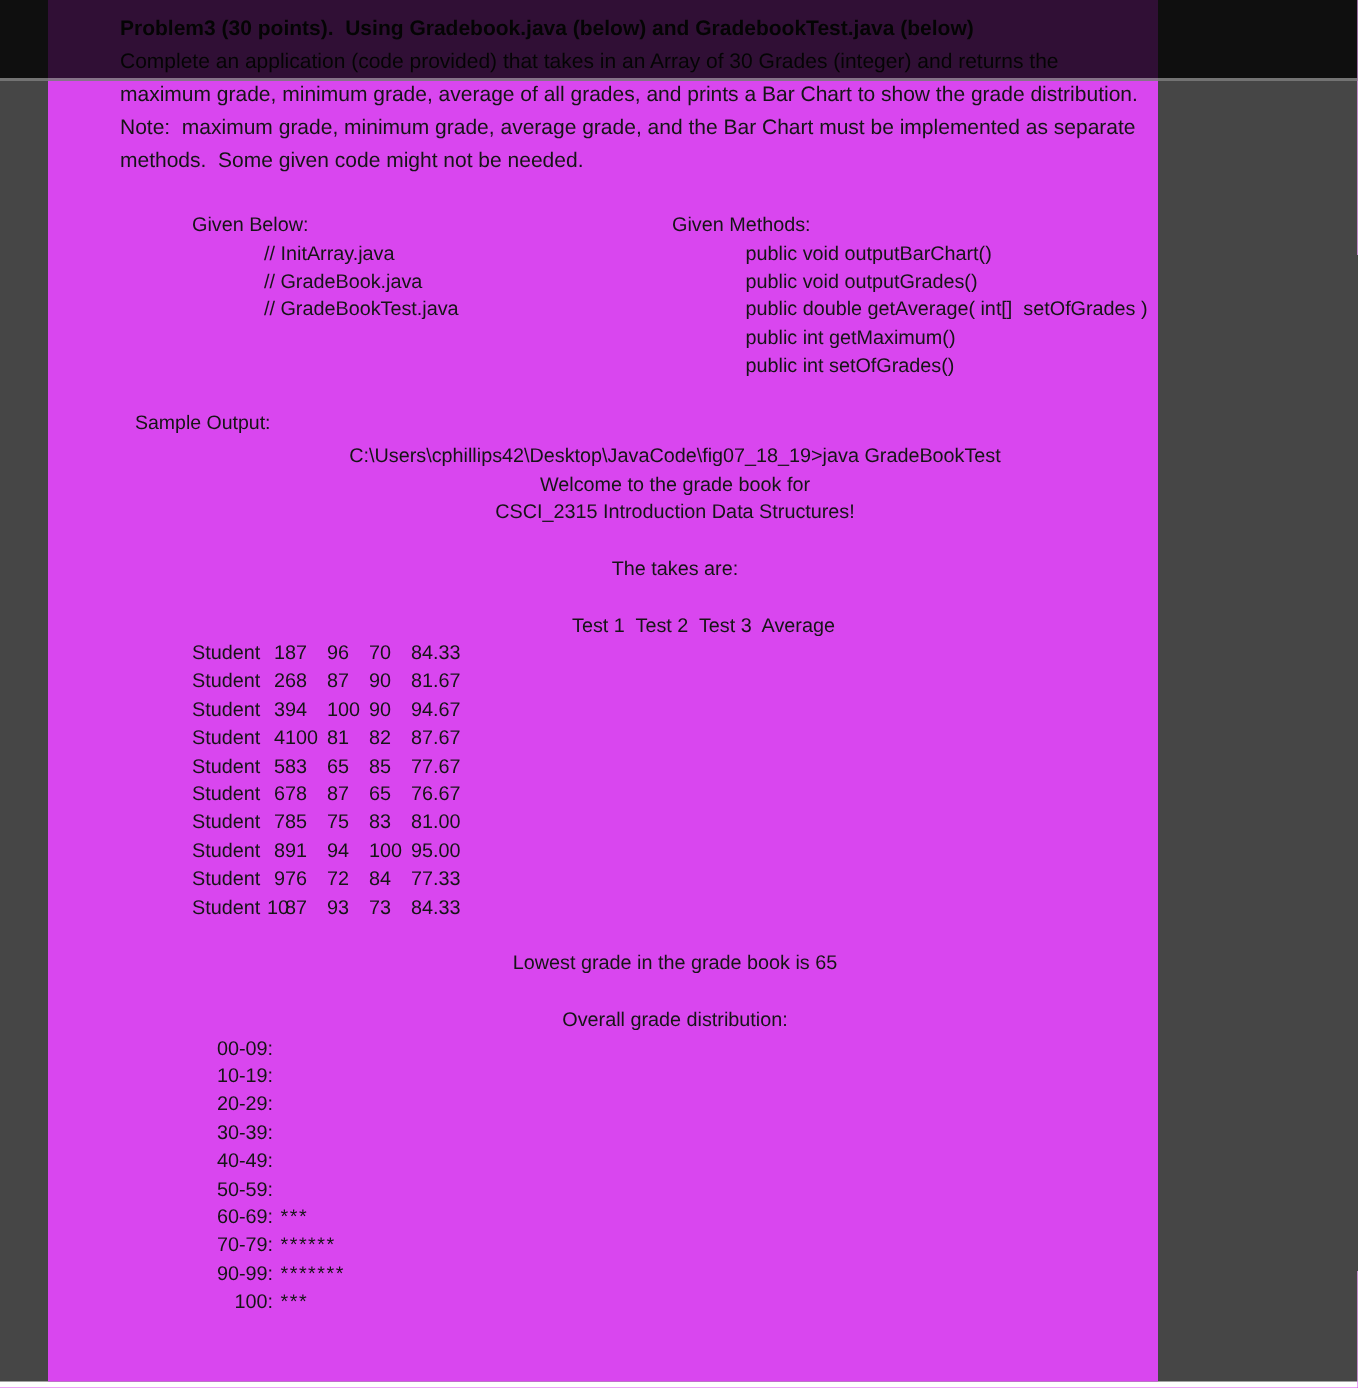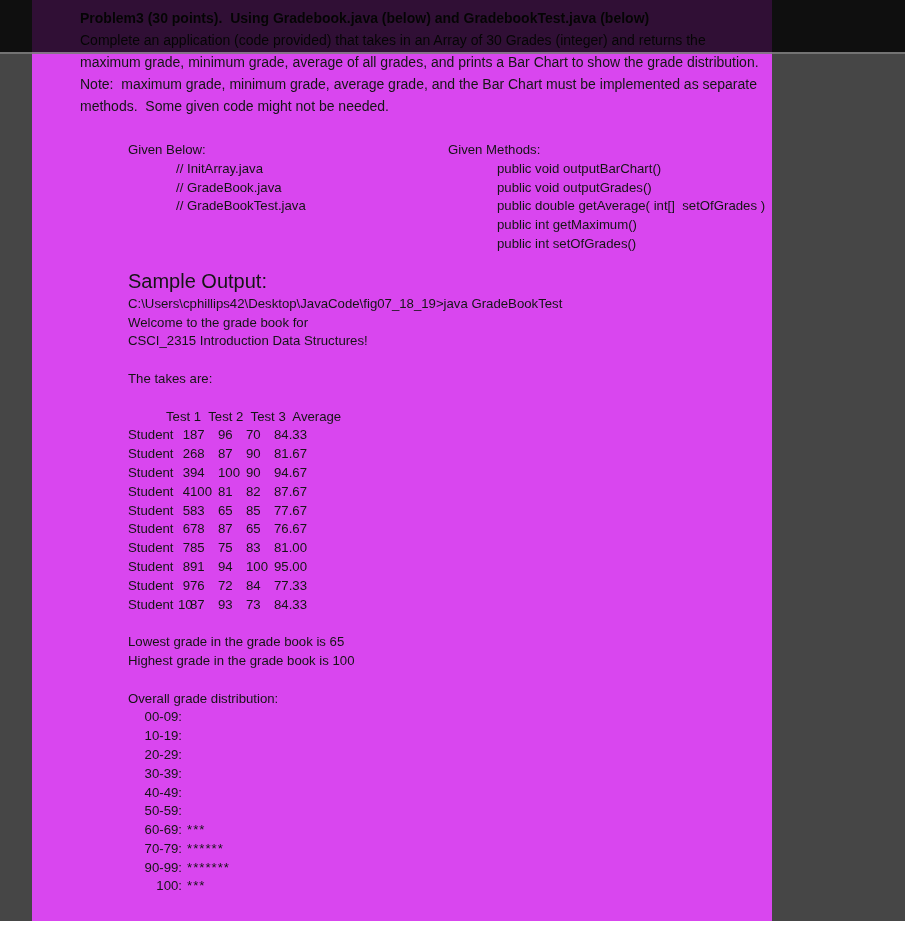--- a/index.html
+++ b/index.html
@@ -39,23 +39,23 @@
   
   .given { display: flex; margin: 24px 0 0 96px; font-size: 13.2px; line-height: 18.8px; }
   .given .col-left  { width: 320px; }
   .given .col-right { flex: 1; }
   .given .gtitle { white-space: pre; }
   .given .items div { white-space: pre; }
   .col-left  .items { margin-left: 48px; }
   .col-right .items { margin-left: 49px; }
 
   
-  .sample-title { margin: 17px 0 0 96px; font-size: 20px; line-height: 21px; }
+  .sample-title { margin: 17px 0 0 58px; font-size: 13px; line-height: 21px; }
   .console { margin: 3px 0 0 96px; font-size: 13.2px; line-height: 18.8px; }
-  .console .cline { white-space: pre; }
+  .console .cline { white-space: pre; text-align: center; }
   .console .blank { height: 18.8px; }
 
   
   .thead { margin-left: 38px; white-space: pre; }
   .grow .c { display: inline-block; white-space: pre; }
   .c.lbl { width: 50px; }
   .c.num { width: 12px; text-align: right; }
   .c.t   { width: 28px; text-align: left; }
   .c.a   { width: 47px; text-align: left; }
 
@@ -119,21 +119,20 @@
         <div class="grow"><span class="c lbl">Student</span><span class="c num">5</span><span class="c t">83</span><span class="c t">65</span><span class="c t">85</span><span class="c a">77.67</span></div>
         <div class="grow"><span class="c lbl">Student</span><span class="c num">6</span><span class="c t">78</span><span class="c t">87</span><span class="c t">65</span><span class="c a">76.67</span></div>
         <div class="grow"><span class="c lbl">Student</span><span class="c num">7</span><span class="c t">85</span><span class="c t">75</span><span class="c t">83</span><span class="c a">81.00</span></div>
         <div class="grow"><span class="c lbl">Student</span><span class="c num">8</span><span class="c t">91</span><span class="c t">94</span><span class="c t">100</span><span class="c a">95.00</span></div>
         <div class="grow"><span class="c lbl">Student</span><span class="c num">9</span><span class="c t">76</span><span class="c t">72</span><span class="c t">84</span><span class="c a">77.33</span></div>
         <div class="grow"><span class="c lbl">Student</span><span class="c num">10</span><span class="c t">87</span><span class="c t">93</span><span class="c t">73</span><span class="c a">84.33</span></div>
       </div>
 
     <div class="blank"></div>
     <div class="cline">Lowest grade in the grade book is 65</div>
-    <div class="cline">Highest grade in the grade book is 100</div>
     <div class="blank"></div>
     <div class="cline">Overall grade distribution:</div>
 
     <div>
         <div class="dline"><span class="range">00-09:</span><span class="stars"></span></div>
         <div class="dline"><span class="range">10-19:</span><span class="stars"></span></div>
         <div class="dline"><span class="range">20-29:</span><span class="stars"></span></div>
         <div class="dline"><span class="range">30-39:</span><span class="stars"></span></div>
         <div class="dline"><span class="range">40-49:</span><span class="stars"></span></div>
         <div class="dline"><span class="range">50-59:</span><span class="stars"></span></div>

